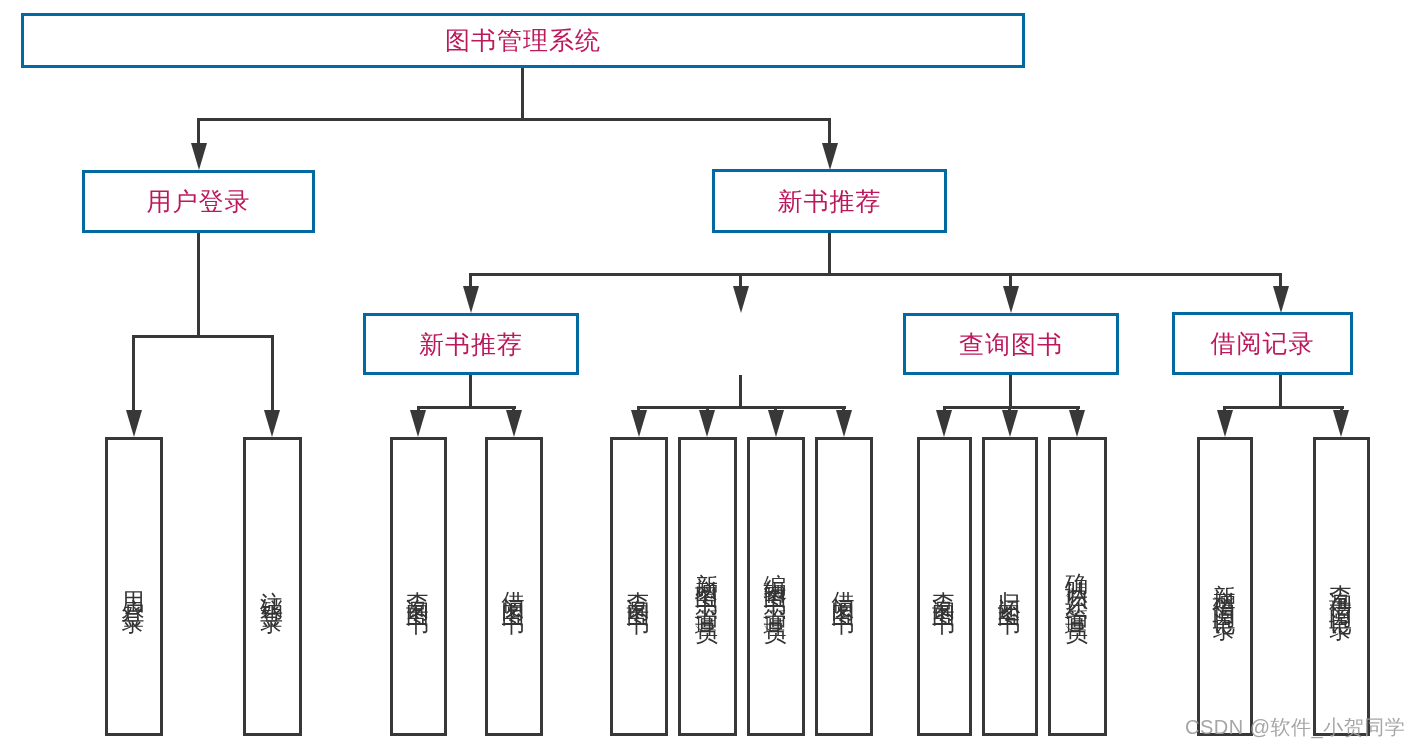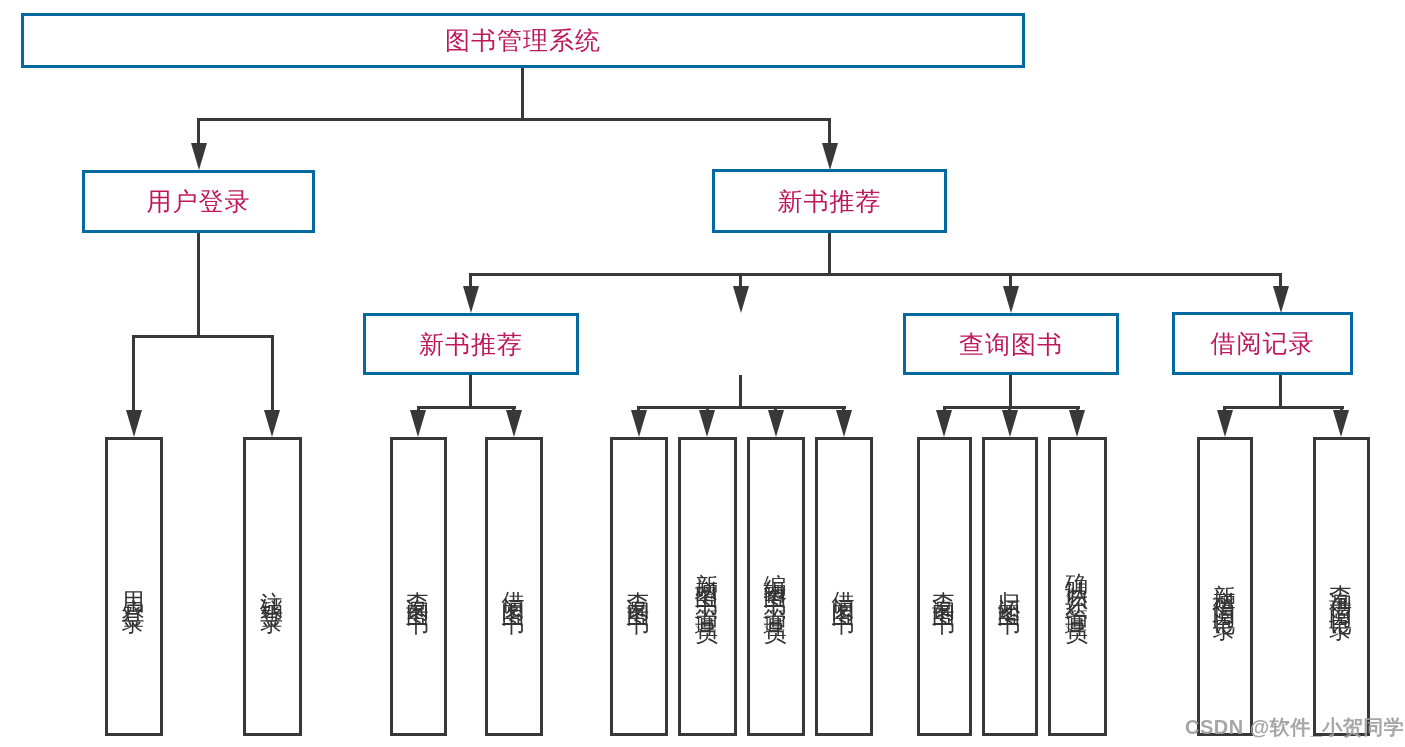--- a/index.html
+++ b/index.html
@@ -49,21 +49,20 @@
     border-top:27px solid #383838;
   }
   .watermark{
     position:absolute;
     left:1185px;top:714px;
     font-size:20px;
     color:rgba(158,158,158,0.92);
     letter-spacing:0.5px;
     z-index:5;
     white-space:nowrap;
-    font-weight:bold;
   }
 </style>
 </head>
 <body>
 
 <div id="stage">
 
   <div class="hbox" style="left:21px;top:13px;width:1004px;height:55px">图书管理系统</div>
 
   <div class="vl" style="left:521px;top:68px;height:50px"></div>

